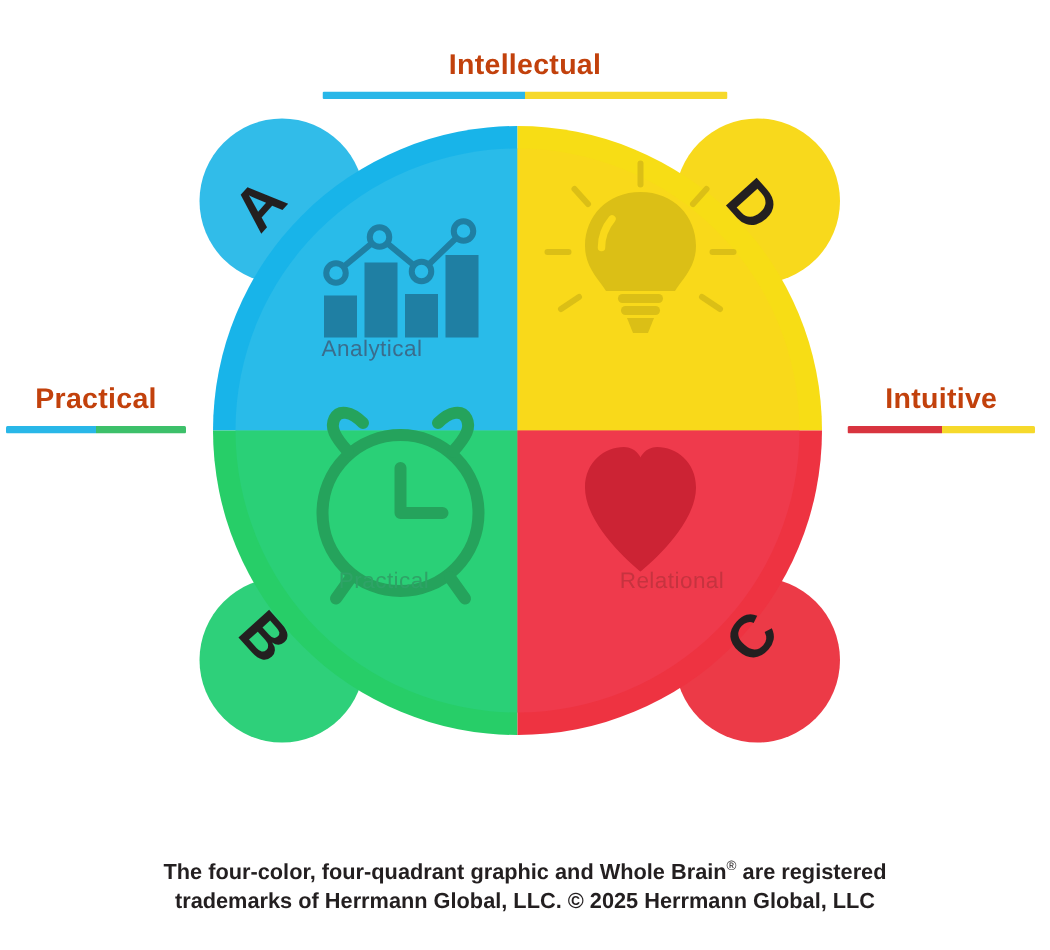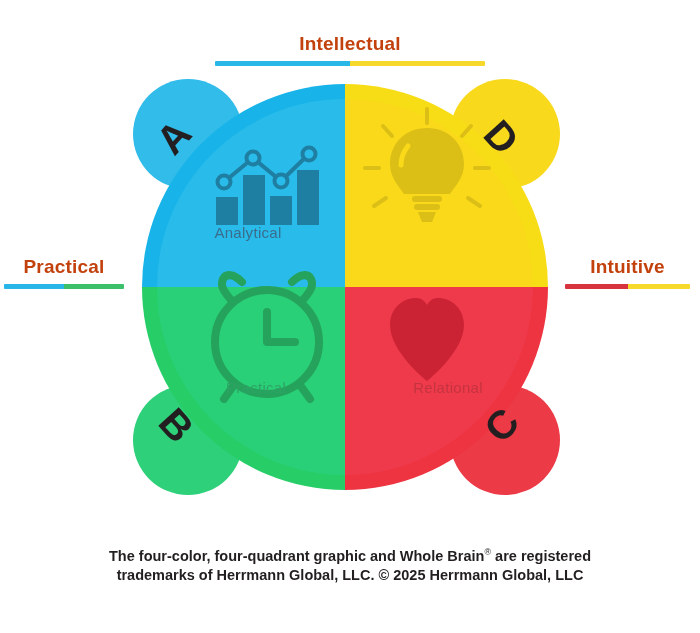--- a/index.html
+++ b/index.html
@@ -85,21 +85,21 @@
   }
   #letter-a { left: 159px; top: 117px; transform: rotate(-48deg); }
   #letter-d { left: 487px; top: 117px; transform: rotate(48deg); }
   #letter-b { left: 162px; top: 405px; transform: rotate(48deg); }
   #letter-c { left: 487px; top: 405px; transform: rotate(-48deg); }
 
   
   #footer {
     position: absolute;
     left: 0;
-    top: 543px;
+    top: 568px;
     width: 700px;
     text-align: center;
     color: #231f20;
     font-size: 14.5px;
     font-weight: 700;
     line-height: 19px;
   }
   #footer sup { font-size: 9px; font-weight: 400; vertical-align: super; }
   .footer-line { display: block; }
 </style>

